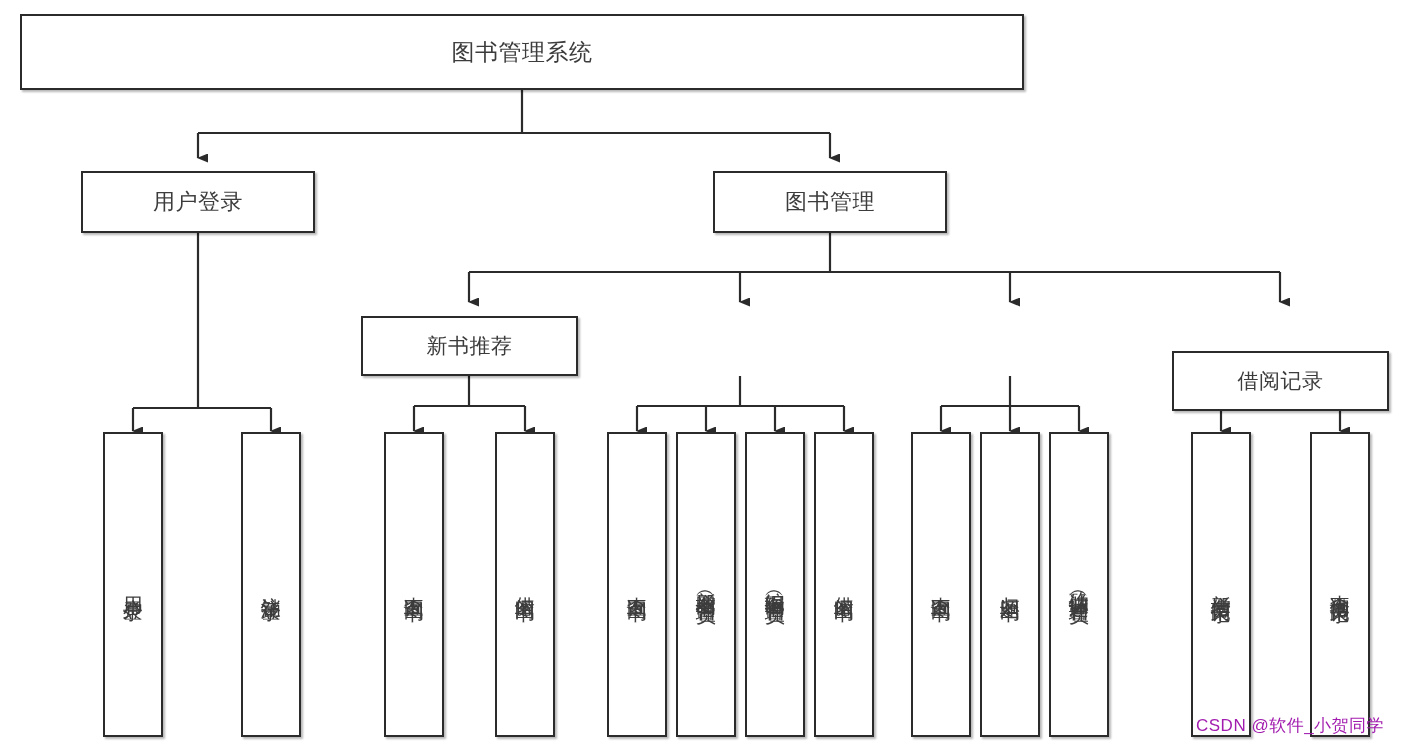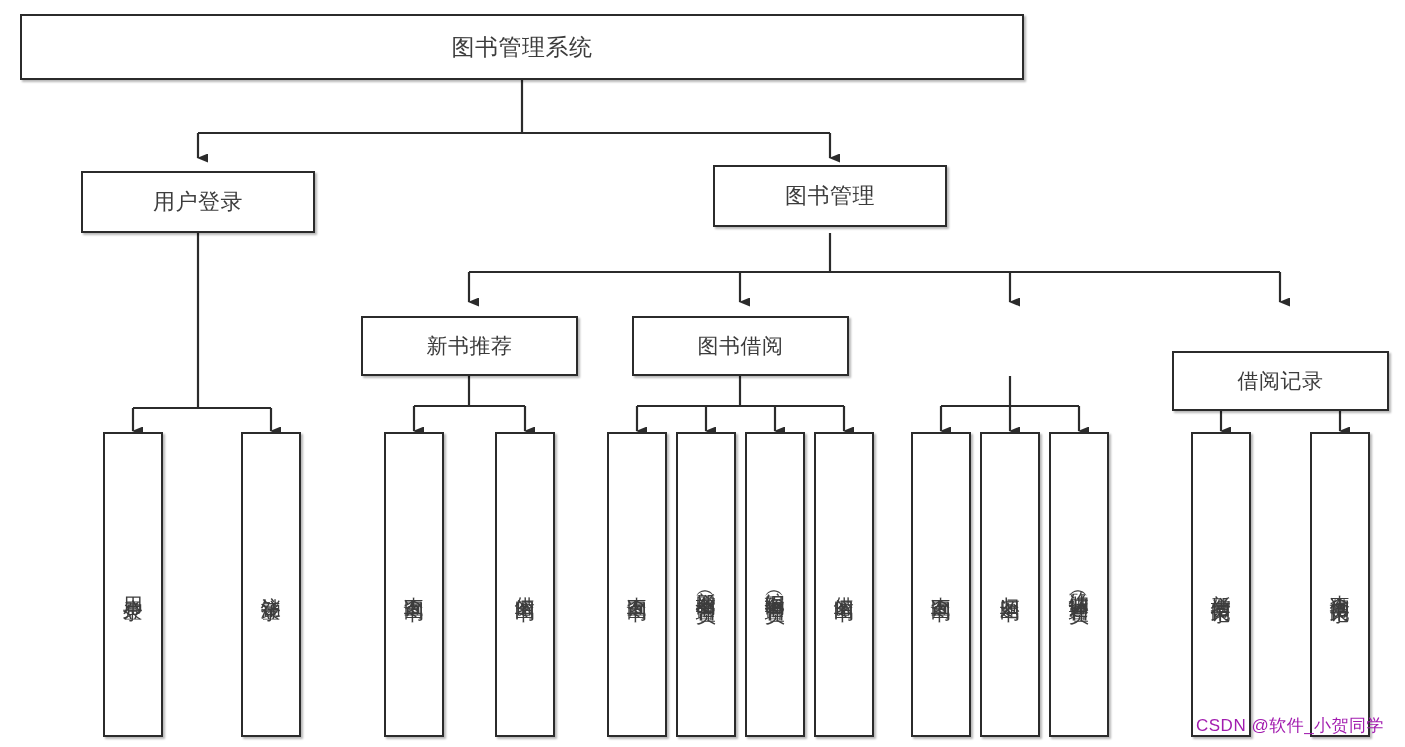--- a/index.html
+++ b/index.html
@@ -120,36 +120,33 @@
       <path d="M1010,406 L1010,431" marker-end="url(#arrow)"></path>
       <path d="M1079,406 L1079,431" marker-end="url(#arrow)"></path>
 
       <path d="M1280,376 L1280,406"></path>
       <path d="M1221,406 L1340,406"></path>
       <path d="M1221,406 L1221,431" marker-end="url(#arrow)"></path>
       <path d="M1340,406 L1340,431" marker-end="url(#arrow)"></path>
     </g>
   </svg>
 
-  <div class="node root" style="left:20px; top:14px; width:1004px; height:66px;justify-content:center;">
+  <div class="node root" style="left:20px; top:14px; width:1004px; height:76px;justify-content:center;">
     <span class="label">图书管理系统</span>
   </div>
 
   <div class="node lvl2" style="left:81px; top:171px; width:234px; height:62px;">
     <span class="label">用户登录</span>
   </div>
-  <div class="node lvl2" style="left:713px; top:165px; width:234px; height:62px;">
+  <div class="node lvl2" style="left:713px; top:171px; width:234px; height:62px;">
     <span class="label">图书管理</span>
   </div>
 
   <div class="node lvl3" style="left:361px; top:316px; width:217px; height:60px;">
     <span class="label">新书推荐</span>
-  </div>
-  <div class="node lvl3" style="left:632px; top:316px; width:217px; height:60px;">
-    <span class="label">图书借阅</span>
   </div>
   <div class="node lvl3" style="left:1172px; top:316px; width:217px; height:60px;margin-top:35px;">
     <span class="label">借阅记录</span>
   </div>
 
   <div class="node leaf" style="left: 103px; top: 432px; width: 60px; height: 305px; padding-top: 147px;">
     <span class="label">用户登录</span>
   </div>
   <div class="node leaf" style="left: 241px; top: 432px; width: 60px; height: 305px; padding-top: 147px;">
     <span class="label">注销登录</span>

